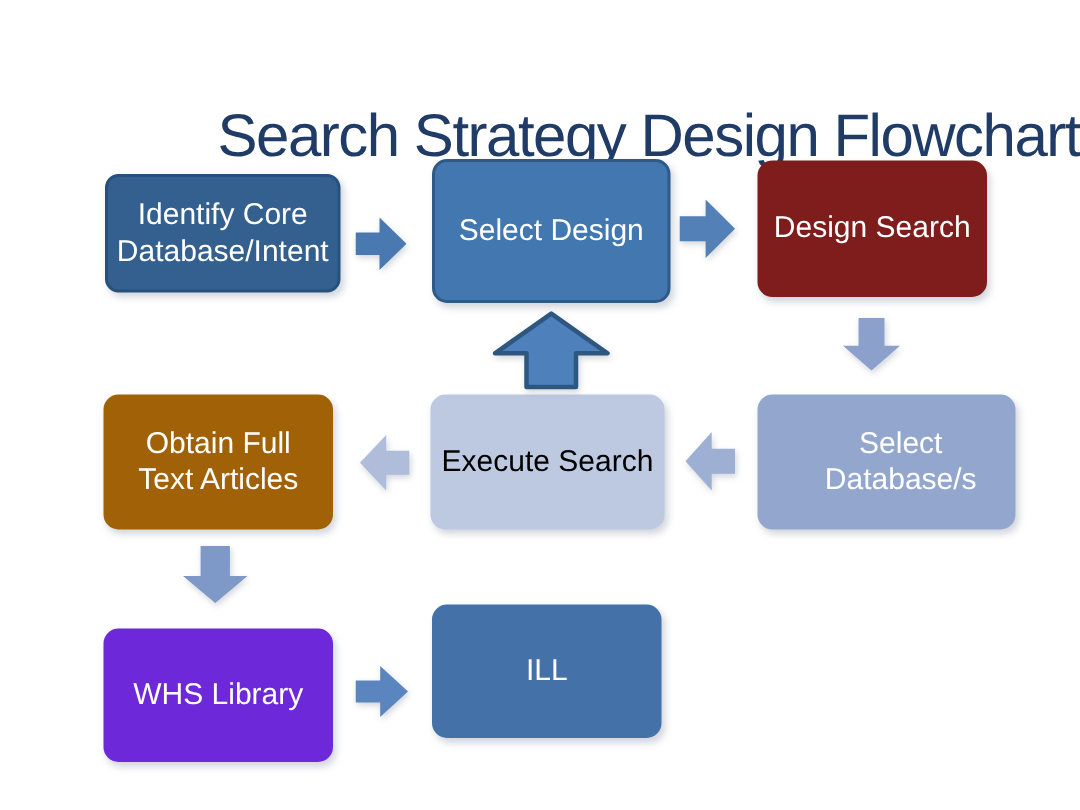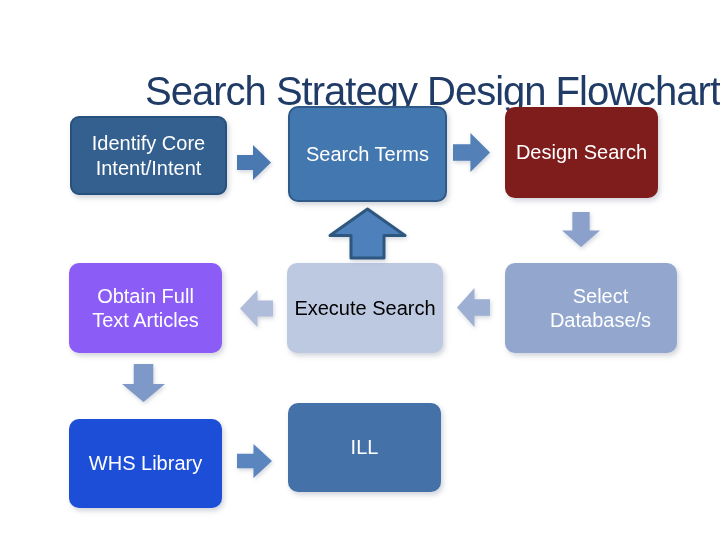--- a/index.html
+++ b/index.html
@@ -40,27 +40,27 @@
   #a5{left:328px;top:207px;width:79px;height:53px;}
   #a6{left:122px;top:364px;width:43px;height:38px;}
   #a7{left:237px;top:444px;width:35px;height:34px;}
 </style>
 </head>
 <body>
 
 <h1 class="slide-title" style="color: rgb(31, 59, 102);">Search Strategy Design Flowchart</h1>
 
 <div class="node bordered" id="n-identify" style="background: rgb(52, 96, 143); border-color: rgb(39, 81, 125); color: rgb(255, 255, 255);">Identify Core
-Intent/Intent</div>
+Database/Intent</div>
 
 <svg class="arrow" id="a0" viewBox="0 0 34 35" preserveAspectRatio="none">
   <polygon points="0,10 16,10 16,0 34,17.5 16,35 16,25 0,25" fill="#4A79B2"></polygon>
 </svg>
 
-<div class="node bordered" id="n-select-terms" style="background: rgb(67, 119, 175); border-color: rgb(47, 90, 135); color: rgb(255, 255, 255);">Search Terms</div>
+<div class="node bordered" id="n-select-terms" style="background: rgb(67, 119, 175); border-color: rgb(47, 90, 135); color: rgb(255, 255, 255);">Select Design</div>
 
 <svg class="arrow" id="a1" viewBox="0 0 34 35" preserveAspectRatio="none">
   <polygon points="0,10 16,10 16,0 34,17.5 16,35 16,25 0,25" fill="#5380B6"></polygon>
 </svg>
 
 <div class="node" id="n-design-search" style="background: #7f1d1d; color: rgb(255, 255, 255);">Design Search</div>
 
 <svg class="arrow" id="a2" viewBox="0 0 44 38" preserveAspectRatio="none">
   <polygon points="12,0 32,0 32,20 44,20 22,38 0,20 12,20" fill="#8BA0CB"></polygon>
 </svg>
@@ -71,30 +71,30 @@
 <svg class="arrow" id="a3" viewBox="0 0 34 35" preserveAspectRatio="none">
   <polygon points="34,10 18,10 18,0 0,17.5 18,35 18,25 34,25" fill="#9DAFD2"></polygon>
 </svg>
 
 <div class="node" id="n-execute-search" style="background: rgb(189, 200, 225); color: #000000;">Execute Search</div>
 
 <svg class="arrow" id="a4" viewBox="0 0 34 35" preserveAspectRatio="none">
   <polygon points="34,10 18,10 18,0 0,17.5 18,35 18,25 34,25" fill="#AFBCDA"></polygon>
 </svg>
 
-<div class="node" id="n-obtain" style="background: #8b5cf6; color: rgb(255, 255, 255);">Obtain Full
+<div class="node" id="n-obtain" style="background: #a16207; color: rgb(255, 255, 255);">Obtain Full
 Text Articles</div>
 
 <svg class="arrow" id="a5" viewBox="-2 -2 79 52" preserveAspectRatio="none">
   <polygon points="37.5,0 75,26 54,26 54,48 21,48 21,26 0,26" stroke-width="3" stroke-linejoin="round" fill="#4E80BC" stroke="#2E5780"></polygon>
 </svg>
 
 <svg class="arrow" id="a6" viewBox="0 0 44 38" preserveAspectRatio="none">
   <polygon points="12,0 32,0 32,20 44,20 22,38 0,20 12,20" fill="#7E99C8"></polygon>
 </svg>
 
-<div class="node" id="n-whs" style="background: #1d4ed8; color: rgb(255, 255, 255);">WHS Library</div>
+<div class="node" id="n-whs" style="background: #6d28d9; color: rgb(255, 255, 255);">WHS Library</div>
 
 <svg class="arrow" id="a7" viewBox="0 0 34 35" preserveAspectRatio="none">
   <polygon points="0,10 16,10 16,0 34,17.5 16,35 16,25 0,25" fill="#5A85BF"></polygon>
 </svg>
 
 <div class="node" id="n-ill" style="background: rgb(67, 113, 168); color: rgb(255, 255, 255);">ILL</div>
 
 </body></html>

